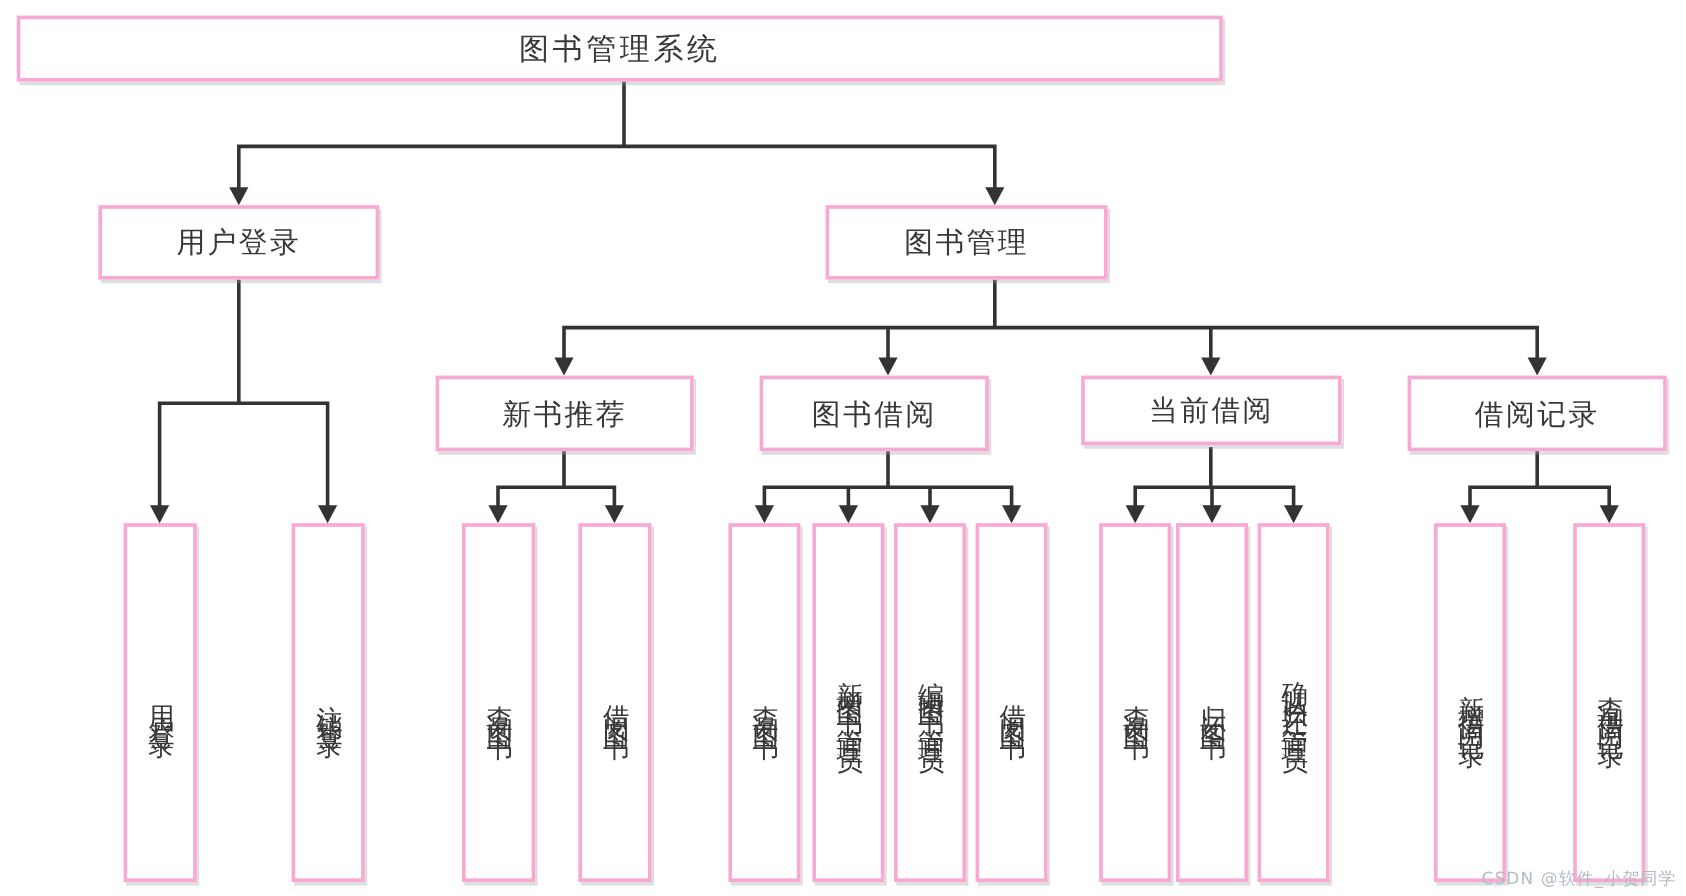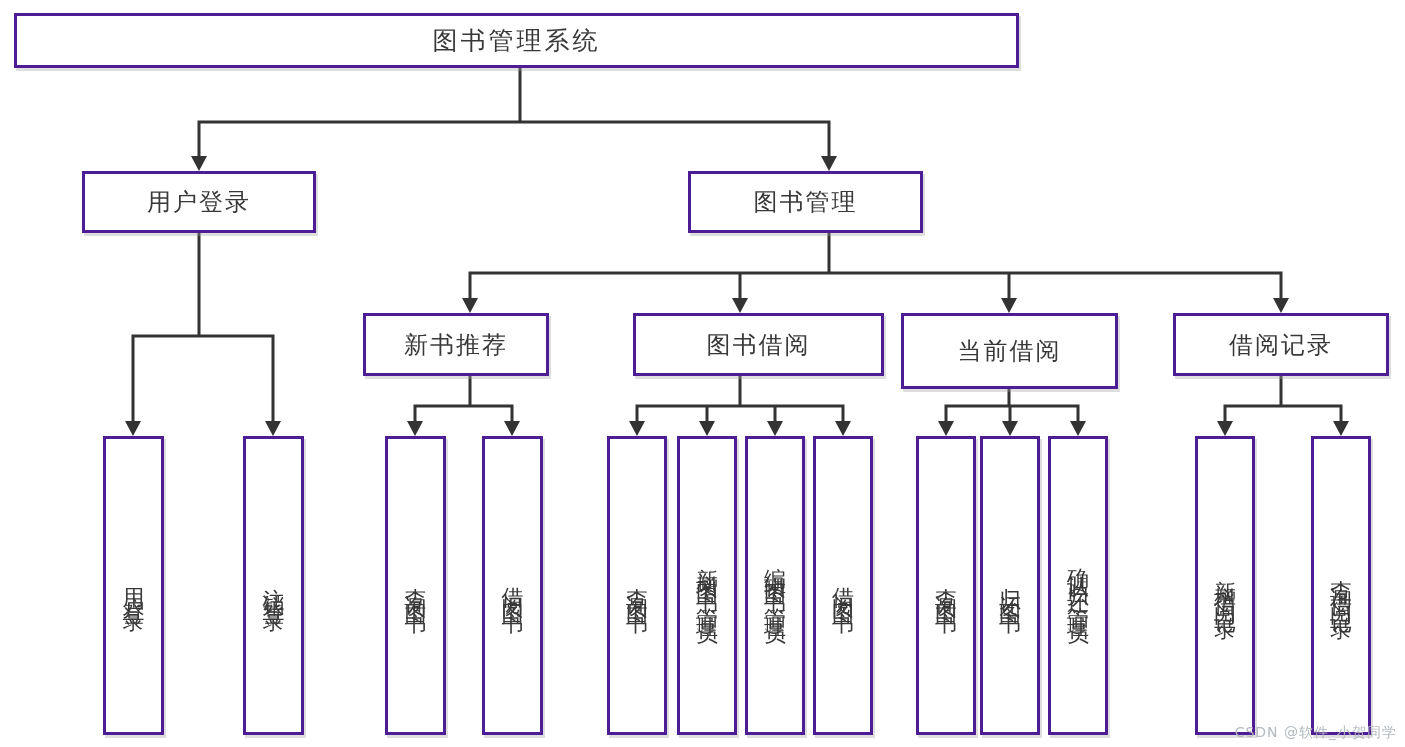--- a/index.html
+++ b/index.html
@@ -5,21 +5,21 @@
   html,body{margin:0;padding:0;background:#ffffff;}
   .stage{
     position:relative;width:1405px;height:747px;background:#ffffff;overflow:hidden;
     font-family:"DejaVu Sans","Liberation Sans",sans-serif;color:#383838;
   }
   .wires{position:absolute;left:0;top:0;}
   .wires path{stroke:#333333;stroke-width:3;fill:none;stroke-linecap:square;}
   .wires polygon{fill:#333333;stroke:none;}
   .box{
     position:absolute;box-sizing:border-box;background:#ffffff;
-    border:3px solid #4c1d95;display:flex;align-items:center;justify-content:center;
+    border:3px solid #f9a8d4;display:flex;align-items:center;justify-content:center;
     box-shadow:2px 3px 0 rgba(160,160,160,0.35);
   }
   .box.h span{font-size:24px;letter-spacing:2px;white-space:nowrap;}
   .box.root span{font-size:25px;letter-spacing:3px;}
   .box.v span{
     writing-mode:vertical-rl;text-orientation:mixed;
     font-size:22px;letter-spacing:8px;line-height:1;white-space:nowrap;
   }
   .watermark{
     position:absolute;right:8px;bottom:5px;font-size:14px;color:#b3bac0;
@@ -78,27 +78,27 @@
     <span>图书管理系统</span>
   </div>
 
   <div class="box h" style="left:82px;top:171px;width:234px;height:62px">
     <span>用户登录</span>
   </div>
   <div class="box h" style="left:688px;top:171px;width:235px;height:62px">
     <span>图书管理</span>
   </div>
 
-  <div class="box h" style="left:363px;top:313px;width:186px;height:63px">
+  <div class="box h" style="left:363px;top:313px;width:215px;height:63px">
     <span>新书推荐</span>
   </div>
-  <div class="box h" style="left:633px;top:313px;width:251px;height:63px">
+  <div class="box h" style="left:633px;top:313px;width:191px;height:63px">
     <span>图书借阅</span>
   </div>
-  <div class="box h" style="left:901px;top:313px;width:217px;height:76px">
+  <div class="box h" style="left:901px;top:313px;width:217px;height:58px">
     <span>当前借阅</span>
   </div>
   <div class="box h" style="left:1173px;top:313px;width:216px;height:63px">
     <span>借阅记录</span>
   </div>
 
   <div class="box v" style="left:103px;top:436px;width:61px;height:299px">
     <span>用户登录</span>
   </div>
   <div class="box v" style="left:243px;top:436px;width:61px;height:299px">

